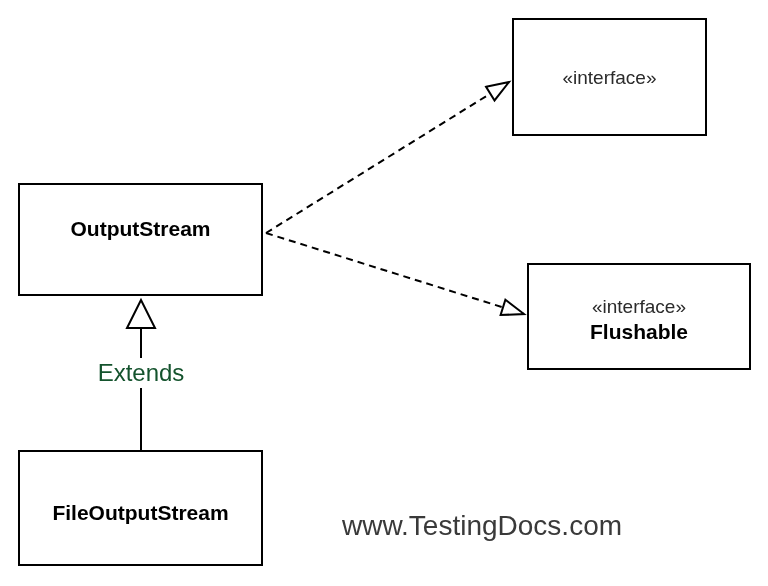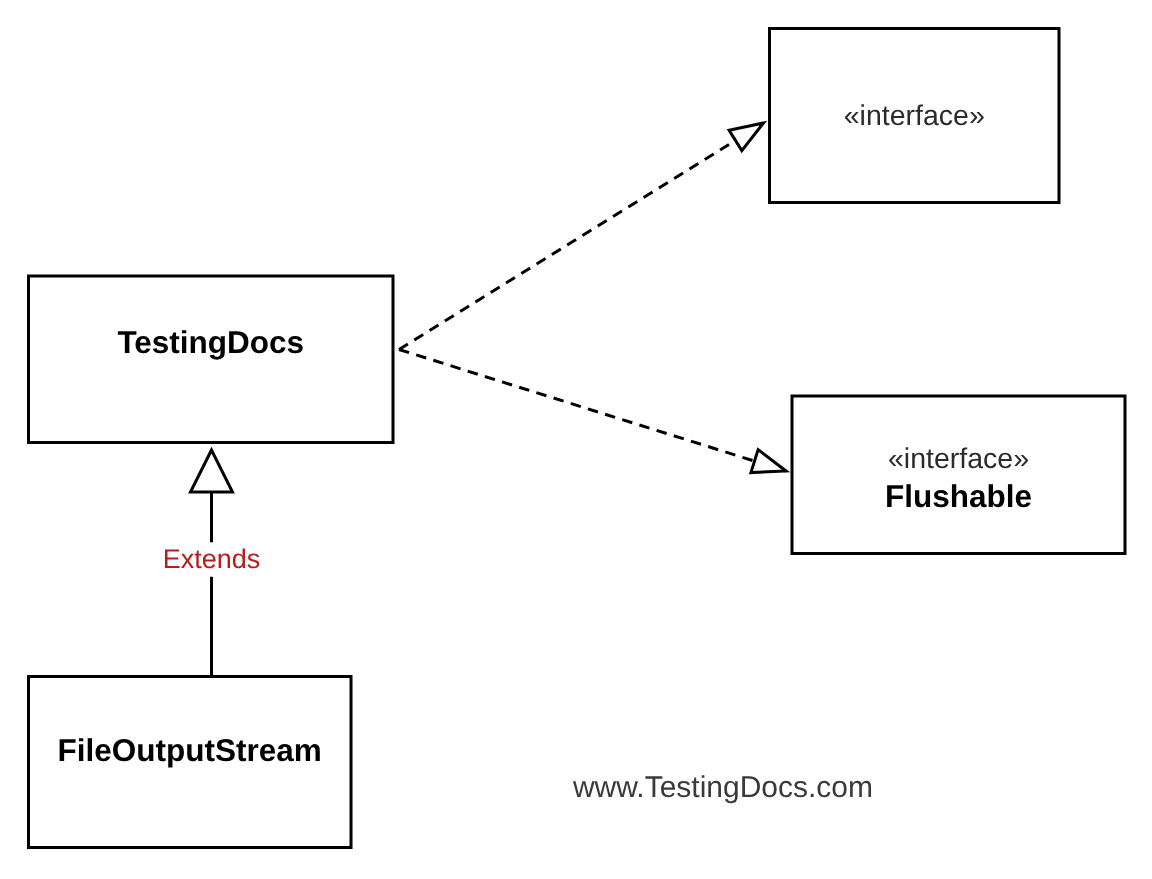--- a/index.html
+++ b/index.html
@@ -45,39 +45,39 @@
     color: #2b2b2b;
     line-height: 25px;
     white-space: nowrap;
   }
   .class-box { justify-content: flex-start; }
   .iface-box { justify-content: center; }
 
   #box-outputstream      { left: 18px;  top: 183px; width: 245px; height: 113px; padding-top: 31px; }
   #box-flushable         { left: 512px; top: 18px;  width: 195px; height: 118px; }
   #box-closeable         { left: 527px; top: 263px; width: 224px; height: 107px; padding-top: 5px; }
-  #box-fileoutputstream  { left: 18px;  top: 450px; width: 217px; height: 116px; padding-top: 36px; }
+  #box-fileoutputstream  { left: 18px;  top: 450px; width: 245px; height: 116px; padding-top: 48px; }
 
   .edge-label {
     position: absolute;
     left: 141px;
     top: 373px;
     transform: translate(-50%, -50%);
     background: #ffffff;
     padding: 1px 5px;
-    font-size: 18px;
-    color: #b91c1c;
+    font-size: 24px;
+    color: #14532d;
     white-space: nowrap;
   }
   .watermark {
     position: absolute;
     left: 482px;
     top: 526px;
     transform: translate(-50%, -50%);
-    font-size: 20px;
+    font-size: 28px;
     color: #3a3a3a;
     white-space: nowrap;
   }
 </style>
 </head>
 <body>
 
 <div class="canvas">
 
   <svg class="edges-svg" viewBox="0 0 768 586">
@@ -89,21 +89,21 @@
 
     <line x1="266" y1="233" x2="509" y2="82" stroke="#000000" stroke-width="2" stroke-dasharray="7 5" marker-end="url(#hollow-tri)"></line>
 
     <line x1="266" y1="233" x2="524" y2="314" stroke="#000000" stroke-width="2" stroke-dasharray="7 5" marker-end="url(#hollow-tri)"></line>
 
     <line x1="141" y1="450" x2="141" y2="327" stroke="#000000" stroke-width="2"></line>
     <polygon points="141,300 127,328 155,328" fill="#ffffff" stroke="#000000" stroke-width="2"></polygon>
   </svg>
 
   <div class="uml-box class-box" id="box-outputstream">
-    <span class="name">TestingDocs</span>
+    <span class="name">OutputStream</span>
   </div>
 
   <div class="uml-box iface-box" id="box-flushable">
     <span class="stereotype">«interface»</span>
   </div>
 
   <div class="uml-box iface-box" id="box-closeable">
     <span class="stereotype">«interface»</span>
     <span class="name">Flushable</span>
   </div>

